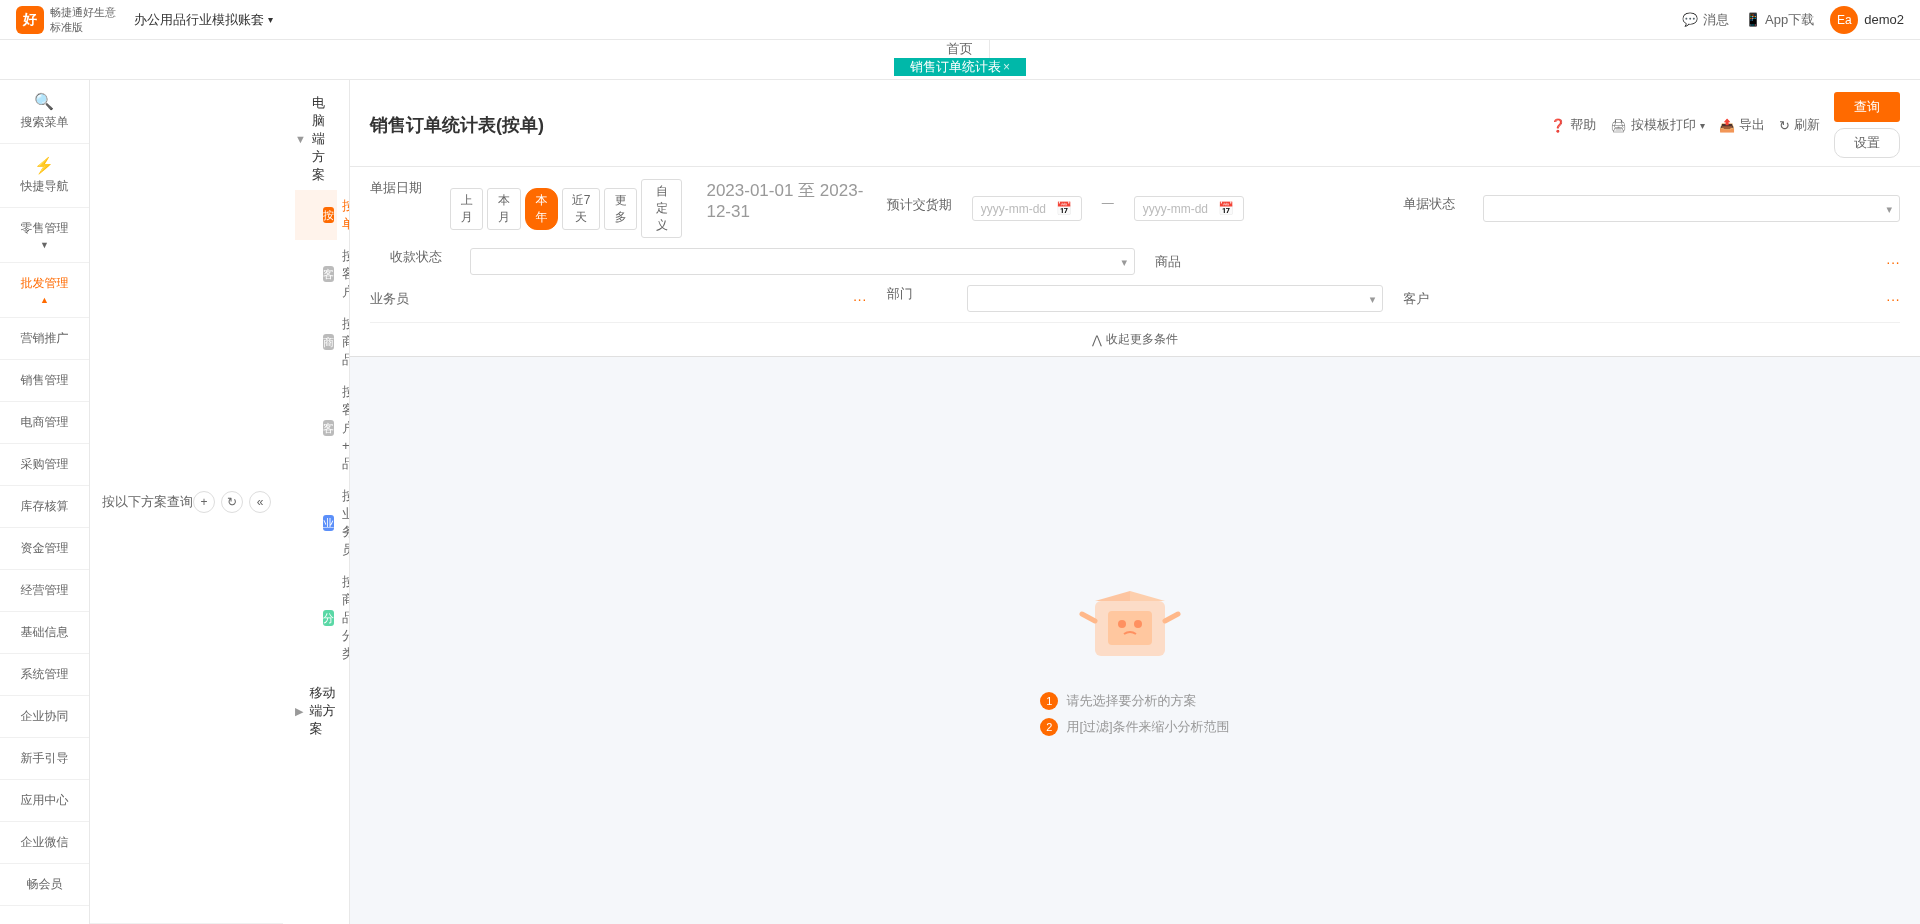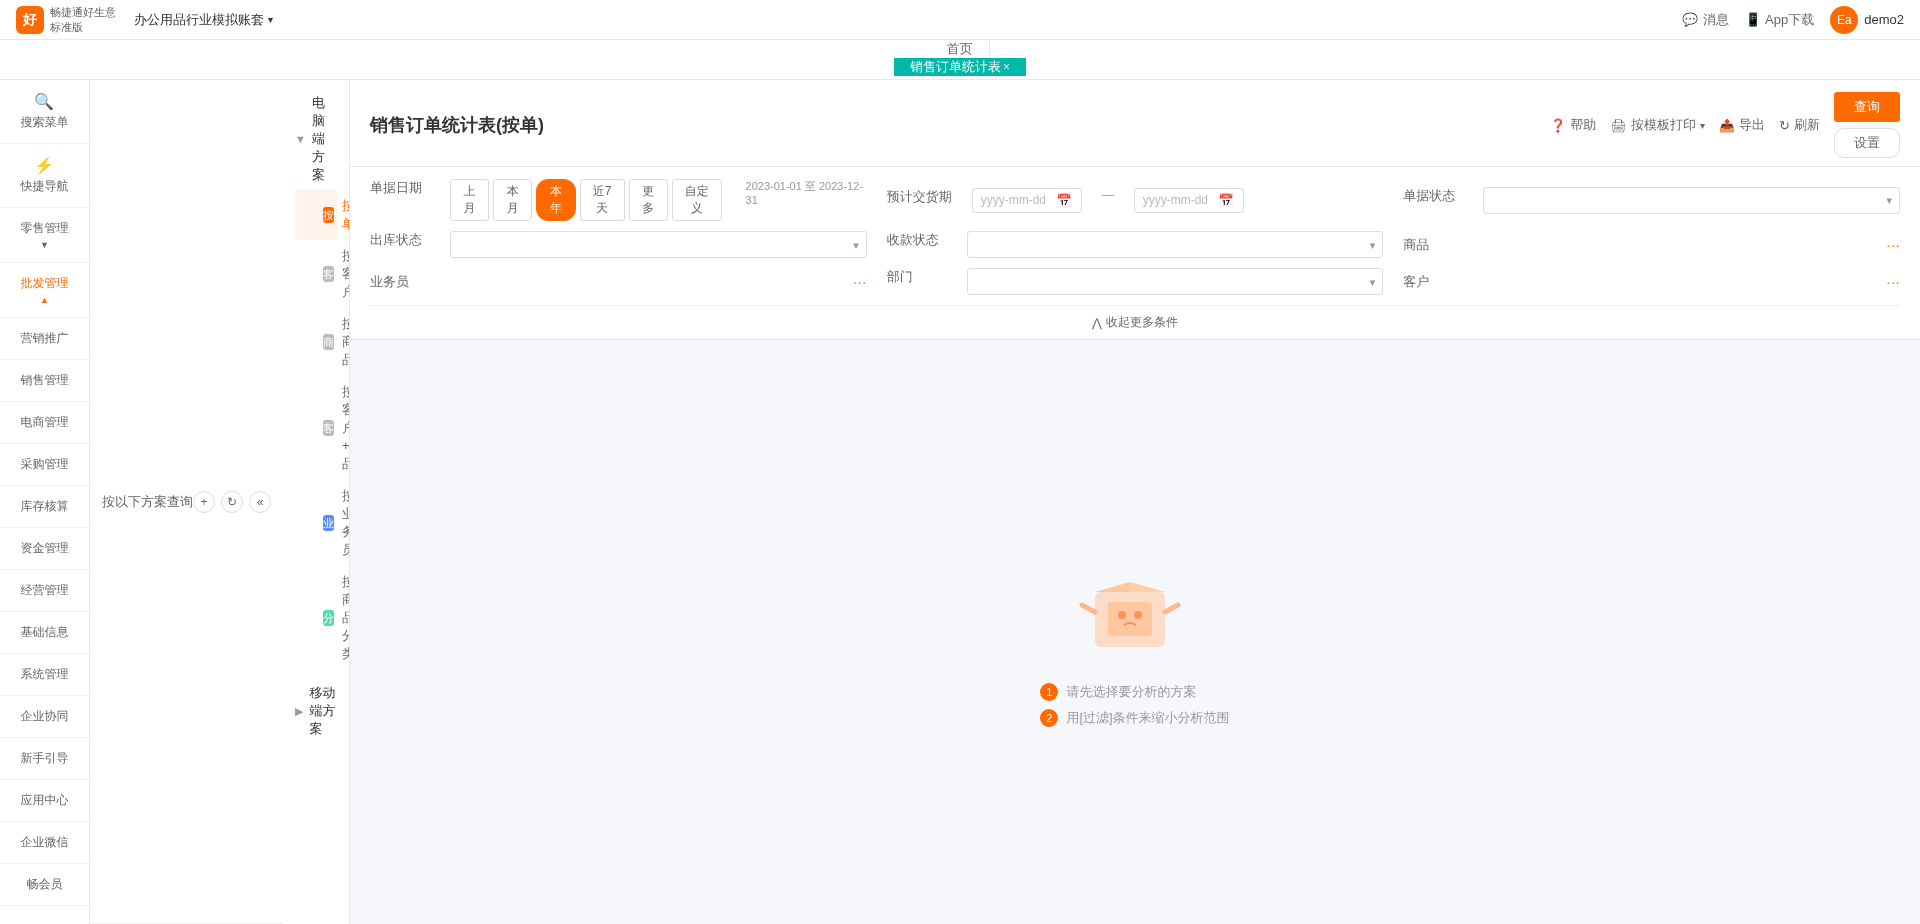--- a/index.html
+++ b/index.html
@@ -302,21 +302,21 @@
           <div class="col-1-3">
             <span class="segment-label">单据日期</span>
             <div class="date-btn-group">
               <button class="date-btn">上月</button>
               <button class="date-btn">本月</button>
               <button class="date-btn active">本年</button>
               <button class="date-btn">近7天</button>
               <button class="date-btn">更多</button>
               <button class="date-btn">自定义</button>
             </div>
-            <span style="font-size:11px;color:#999;margin-left:4px;">2023-01-01 至 2023-12-31</span>
+            <span style="font-size:17px;color:#999;margin-left:4px;">2023-01-01 至 2023-12-31</span>
           </div>
 
           <div class="col-separator"></div>
 
           <div class="col-1-3" style="min-width:320px;">
             <span class="segment-label">预计交货期</span>
             <div class="date-field">
               <span style="color:#bbb;font-size:12px;">yyyy-mm-dd</span>
               <span class="cal-icon">📅</span>
             </div>
@@ -333,28 +333,20 @@
             <span class="segment-label">单据状态</span>
             <div class="full-select-wrapper">
               <select class="full-select">
                 <option value=""></option>
               </select>
             </div>
           </div>
         </div>
 
         <div class="filter-line" style="margin-top:10px;">
-          <div class="col-1-3">
-            <span class="segment-label">出库状态</span>
-            <div class="full-select-wrapper">
-              <select class="full-select">
-                <option value=""></option>
-              </select>
-            </div>
-          </div>
           <div class="col-separator"></div>
           <div class="col-1-3">
             <span class="segment-label">收款状态</span>
             <div class="full-select-wrapper">
               <select class="full-select">
                 <option value=""></option>
               </select>
             </div>
           </div>
           <div class="col-separator"></div>

